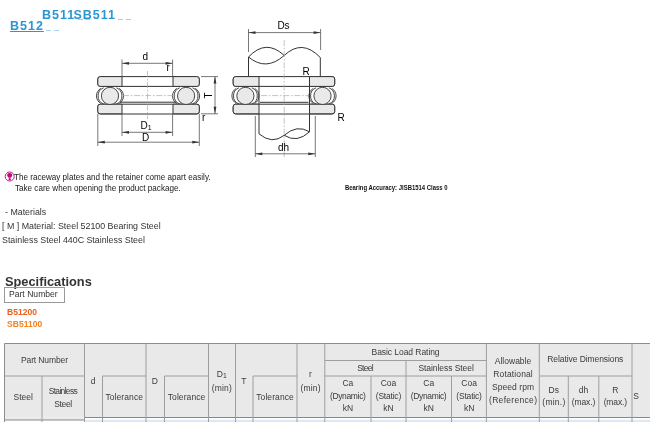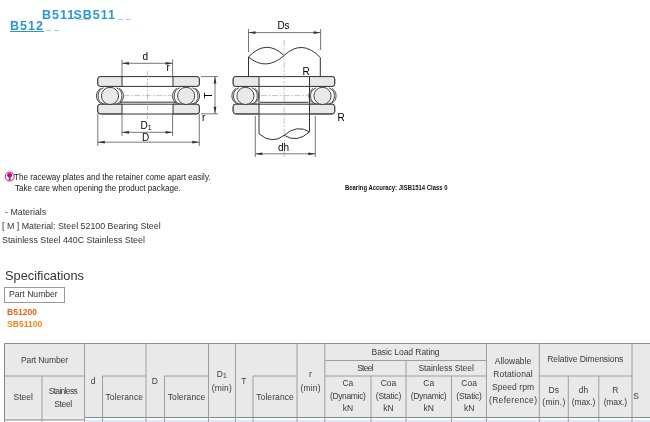--- a/index.html
+++ b/index.html
@@ -157,21 +157,21 @@
 <circle cx="5.7" cy="8.2" r="1.15" fill="#c0087f"></circle>
 </svg>
 <div class="abs cap" style="left:14px;top:173px;">The raceway plates and the retainer come apart easily.</div>
 <div class="abs cap" style="left:14.5px;top:183.5px;">Take care when opening the product package.</div>
 <div class="abs" style="left:345px;top:184px;font-size:8px;line-height:8px;font-weight:bold;color:#111;transform:scaleX(0.74);transform-origin:0 0;white-space:nowrap;">Bearing Accuracy: JISB1514 Class 0</div>
 
 <div class="abs note" style="left:5px;top:207px;">- Materials</div>
 <div class="abs note" style="left:2px;top:221px;">[ M ] Material: Steel 52100 Bearing Steel</div>
 <div class="abs note" style="left:2px;top:235.3px;">Stainless Steel 440C Stainless Steel</div>
 
-<div class="abs" style="left:5px;top:270px;font-size:12.8px;line-height:12.8px;font-weight:normal;color:#333;">Specifications</div>
+<div class="abs" style="left:5px;top:276px;font-size:12.8px;line-height:12.8px;font-weight:bold;color:#333;">Specifications</div>
 <div class="abs" style="left:4px;top:286.5px;width:55px;height:14px;border:1px solid #999;font-size:8.6px;color:#333;line-height:13.5px;padding-left:4px;">Part Number</div>
 <div class="abs" style="left:7px;top:306.8px;font-size:9.5px;line-height:9.5px;font-weight:bold;color:#ee5f17;transform:scaleX(0.9);transform-origin:0 0;">B51200</div>
 <div class="abs" style="left:7px;top:318.5px;font-size:9.5px;line-height:9.5px;font-weight:bold;color:#f5821f;transform:scaleX(0.9);transform-origin:0 0;">SB51100</div>
 
 <svg class="abs" style="left:0;top:0;" width="650" height="422" viewBox="0 0 650 422">
 
 <rect x="4.5" y="343.5" width="645.5" height="74" fill="#e9e9e9"></rect>
 <rect x="4.5" y="417.5" width="80" height="2.5" fill="#e9e9e9"></rect>
 <rect x="84.5" y="419.8" width="565.5" height="2.2" fill="#ddeaf5"></rect>
 <g stroke="#9e9e9e" stroke-width="1">

